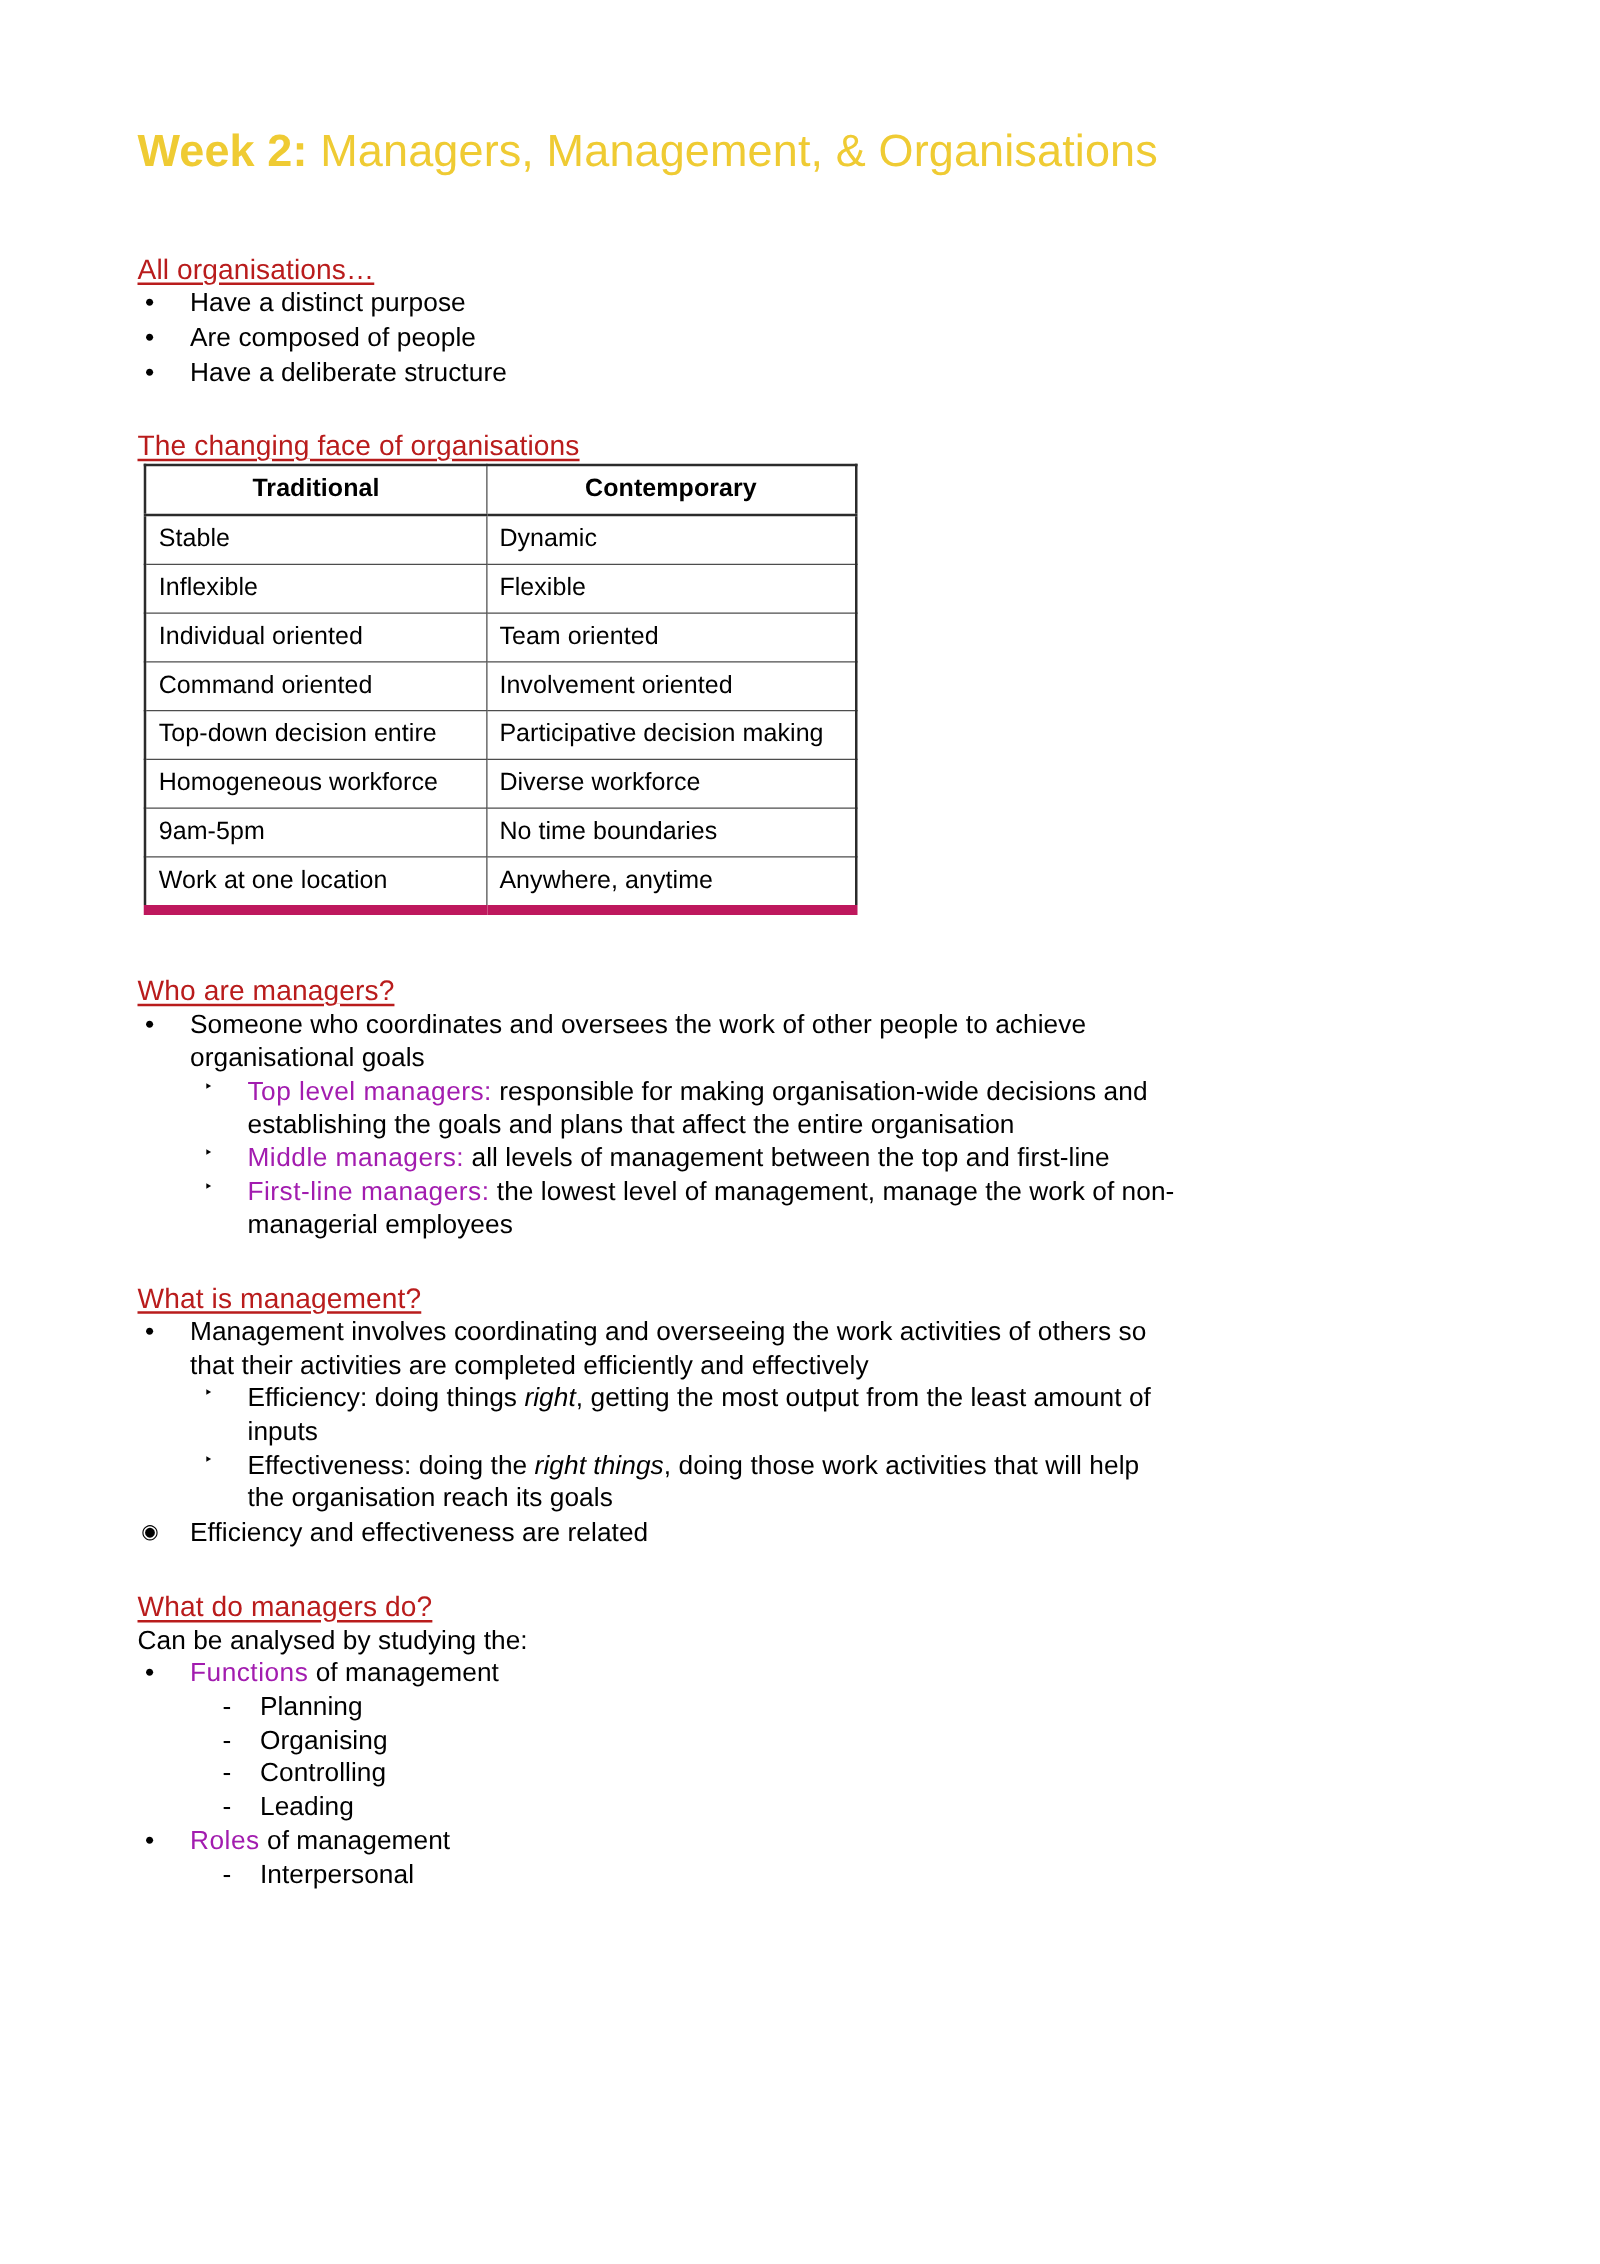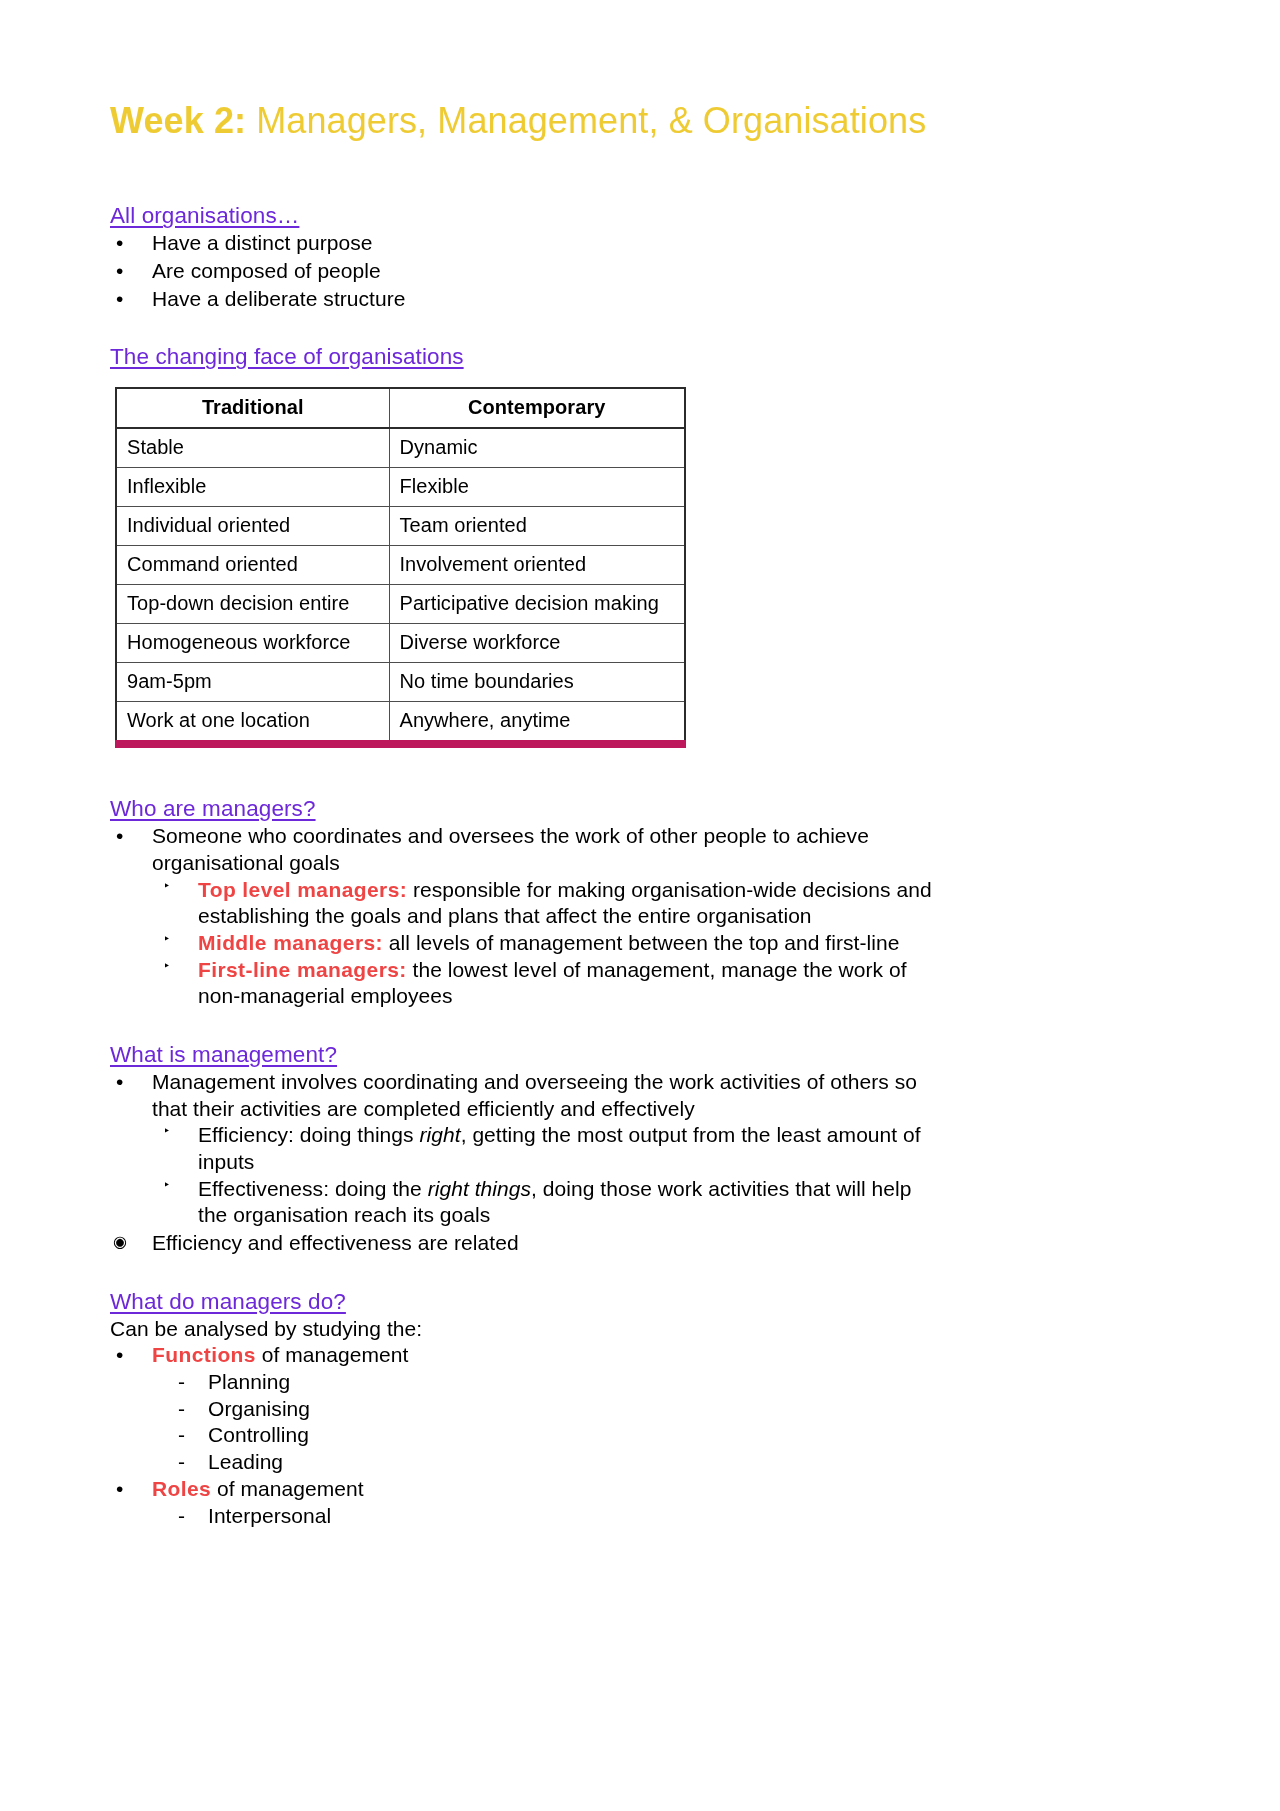--- a/index.html
+++ b/index.html
@@ -34,21 +34,21 @@
   .doc-title .strong {
     font-weight: bold;
   }
   .doc-title .light {
     font-weight: normal;
   }
 
   
   .section-heading {
     font-size: 22.5px;
-    color: #6d28d9;
+    color: #b91c1c;
     text-decoration: underline;
     text-underline-offset: 3px;
     margin: 0 0 1px 0;
     display: inline-block;
     font-weight: normal;
     letter-spacing: 0.1px;
   }
   .section-block {
     margin-bottom: 32px;
   }
@@ -122,35 +122,35 @@
     letter-spacing: 0.05px;
   }
   ul.lvl3 > li > .bullet {
     position: absolute;
     left: 26px;
     top: 0;
     font-size: 21px;
   }
 
   .term-light {
-    color: #ef4444;
-    font-weight: bold;
+    color: #a21caf;
+    font-weight: normal;
     letter-spacing: 0.4px;
   }
   .term-bold {
     font-weight: normal;
   }
   .ital {
     font-style: italic;
   }
 
   
   .cmp-table {
     border-collapse: collapse;
-    margin-top: 16px;
+    margin-top: 0;
     margin-left: 5px;
     table-layout: fixed;
     border: 2px solid #2b2b2b;
   }
   .cmp-table col.c1 { width: 273px; }
   .cmp-table col.c2 { width: 296px; }
   .cmp-table th, .cmp-table td {
     border: 1px solid #4d4d4d;
     padding: 5px 10px 6px 10px;
     font-size: 20px;

